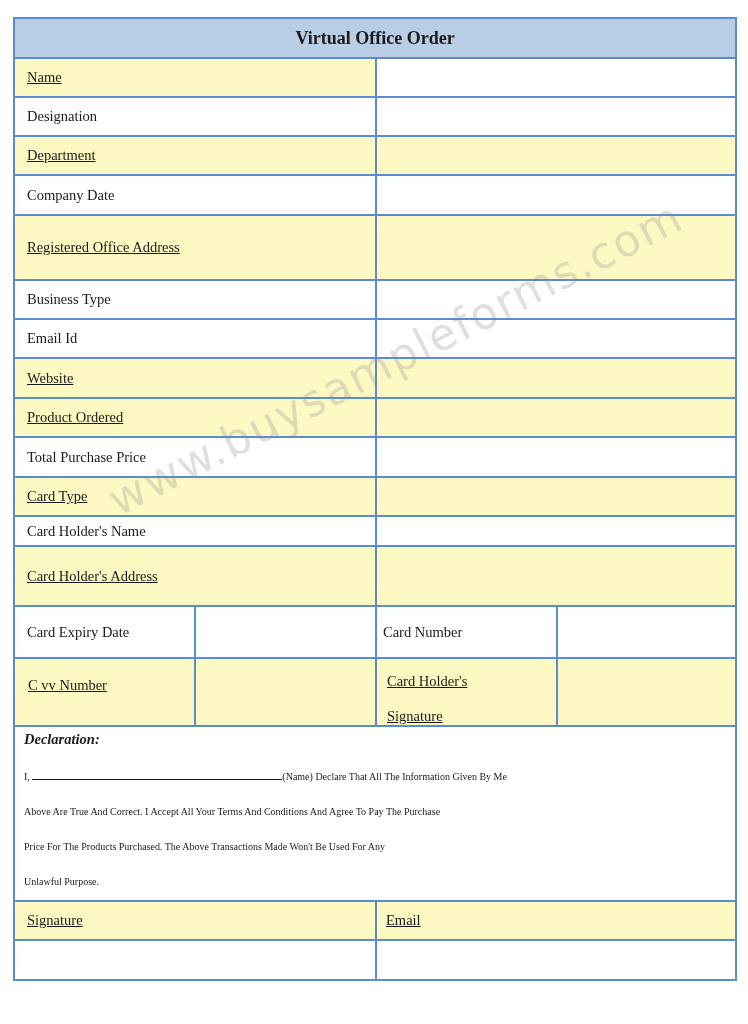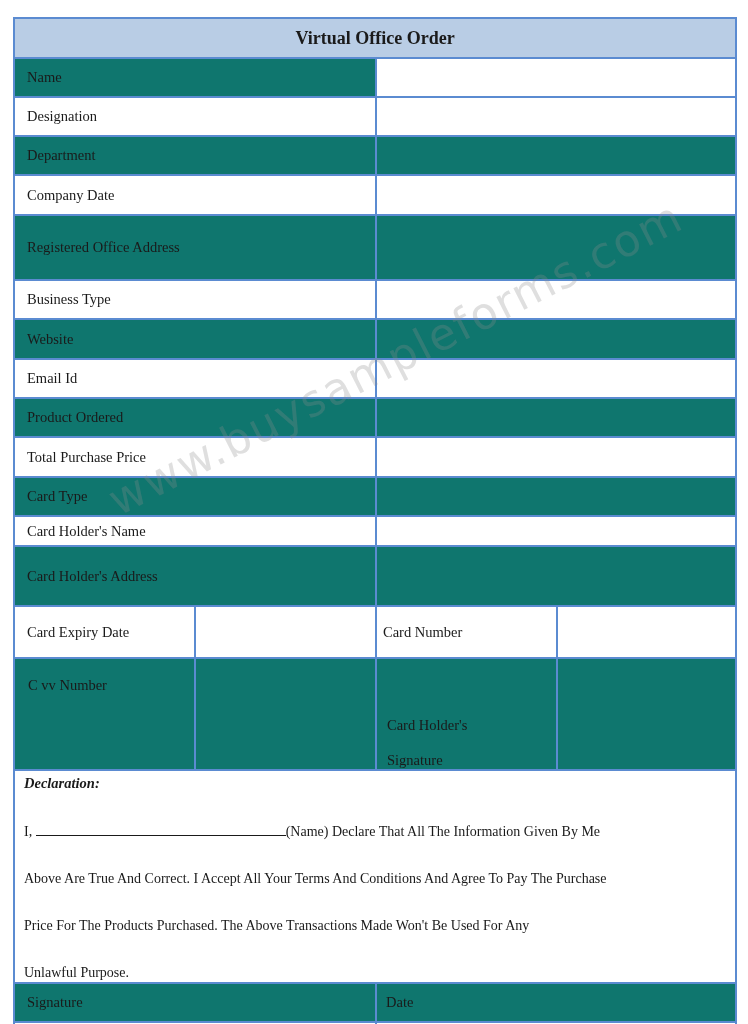--- a/index.html
+++ b/index.html
@@ -2,32 +2,32 @@
 <html><head>
   <meta charset="utf-8">
   <style>
     html, body { margin: 0; padding: 0; background: #ffffff; }
     body { width: 748px; height: 1024px; position: relative; overflow: hidden;
            font-family: "Liberation Serif", "DejaVu Serif", serif; color: #1a1a1a; }
     .form { position: absolute; left: 13px; top: 17px; width: 722px; }
     table { border-collapse: collapse; width: 722px; table-layout: fixed; }
     td { border: 2.5px solid #5b8bd1; padding: 0 0 0 12px; font-size: 14.5px; vertical-align: middle; }
     .title { background: #b9cde5; text-align: center; font-weight: bold; font-size: 18px; height: 36px; padding: 0; }
-    .shade { background: #0f766e; }
+    .shade { background: #fef9c3; text-decoration: underline; }
     .white { background: #ffffff; }
     .lbl-in { padding-left: 12px; }
     .lbl-out { }
     .declaration { background: #ffffff; padding: 0 0 0 9px; vertical-align: top; height: 173px; }
     .decl-head { font-weight: bold; font-style: italic; font-size: 14.5px; margin-top: 4px; }
-    .decl-line { font-size: 14px; margin-top: 29px; line-height: 18px; }
+    .decl-line { font-size: 10px; margin-top: 17px; line-height: 18px; }
     .blank-line { display: inline-block; width: 250px; border-bottom: 1px solid #1a1a1a; height: 14px; vertical-align: baseline; }
     .watermark { position: absolute; left: 100px; top: 480px; transform: rotate(-27deg); transform-origin: left top;
                  font-family: "DejaVu Sans", sans-serif; font-size: 44px; letter-spacing: 2px;
                  color: rgba(140,140,140,0.28); pointer-events: none; white-space: nowrap; }
-    .sig-label { display:block; line-height: 18px; margin-top: 44px; }
+    .sig-label { display:block; line-height: 18px; }
   </style>
 </head>
 <body>
 
 <div class="form">
   <table>
     <colgroup>
       <col style="width:181px">
         <col style="width:181px">
         <col style="width:181px">
@@ -55,27 +55,27 @@
       <td colspan="2" class="white"></td>
     </tr>
     <tr style="height:65px">
       <td colspan="2" class="shade lbl-in">Registered Office Address</td>
       <td colspan="2" class="shade"></td>
     </tr>
     <tr style="height:39px">
       <td colspan="2" class="white lbl-in">Business Type</td>
       <td colspan="2" class="white"></td>
     </tr>
+    <tr style="height:39px">
+      <td colspan="2" class="white lbl-in">Email Id</td>
+      <td colspan="2" class="white"></td>
+    </tr>
     <tr style="height:40px">
       <td colspan="2" class="shade lbl-in">Website</td>
       <td colspan="2" class="shade"></td>
-    </tr>
-    <tr style="height:39px">
-      <td colspan="2" class="white lbl-in">Email Id</td>
-      <td colspan="2" class="white"></td>
     </tr>
     <tr style="height:39px">
       <td colspan="2" class="shade lbl-out">Product Ordered</td>
       <td colspan="2" class="shade"></td>
     </tr>
     <tr style="height:40px">
       <td colspan="2" class="white lbl-out">Total Purchase Price</td>
       <td colspan="2" class="white"></td>
     </tr>
     <tr style="height:39px">
@@ -115,21 +115,21 @@
           <span class="blank-line"></span><span>(Name) Declare That All The Information Given By Me</span>
         </div>
         <div class="decl-line">Above Are True And Correct. I Accept All Your Terms And Conditions And Agree To Pay The Purchase</div>
         <div class="decl-line">Price For The Products Purchased. The Above Transactions Made Won't Be Used For Any</div>
         <div class="decl-line">Unlawful Purpose.</div>
       </td>
     </tr>
 
     <tr style="height:39px">
       <td colspan="2" class="shade lbl-out">Signature</td>
-      <td colspan="2" class="shade" style="padding-left:9px">Date</td>
+      <td colspan="2" class="shade" style="padding-left:9px">Email</td>
     </tr>
     <tr style="height:40px">
       <td colspan="2" class="white"></td>
       <td colspan="2" class="white"></td>
     </tr>
   </tbody>
     </table>
 </div>
 
 <div class="watermark">www.buysampleforms.com</div>

